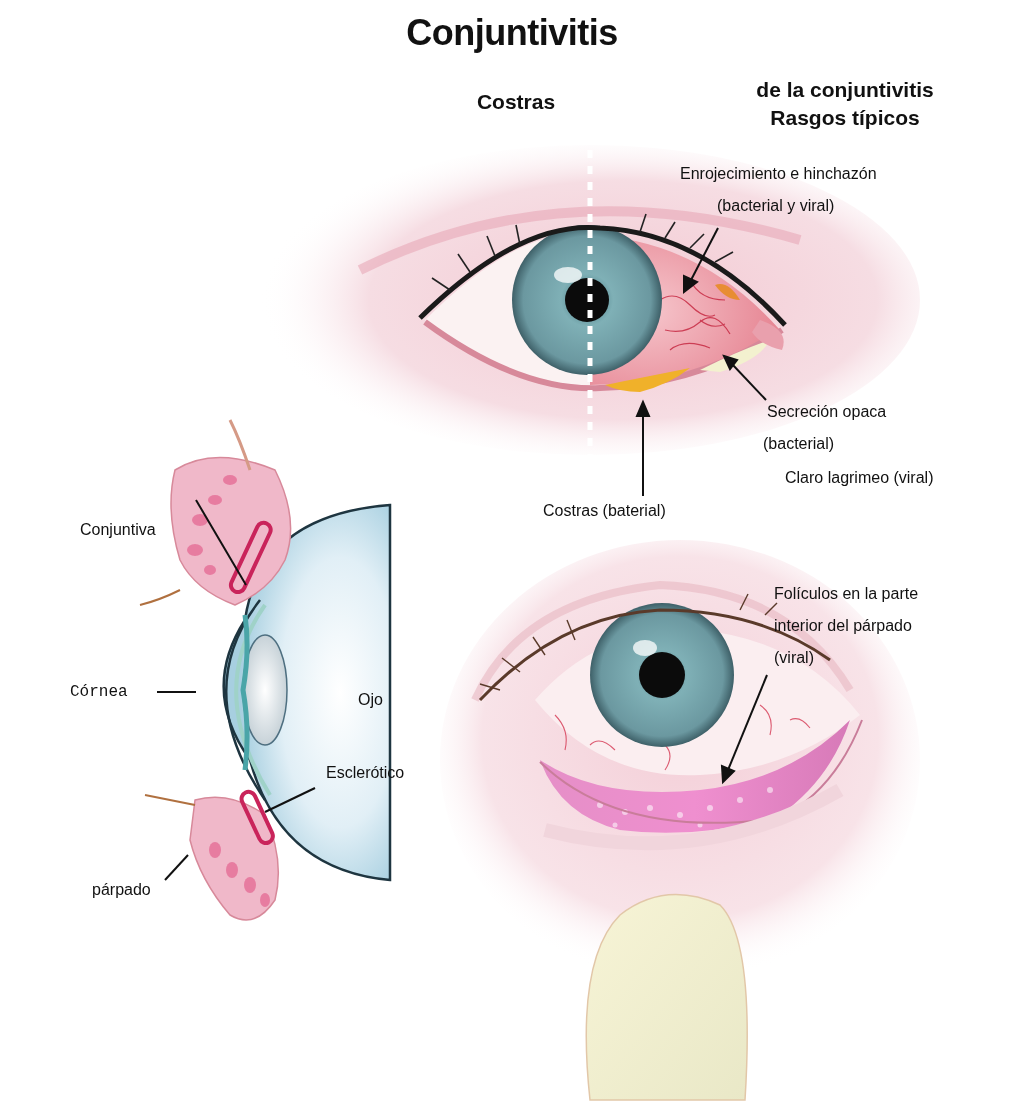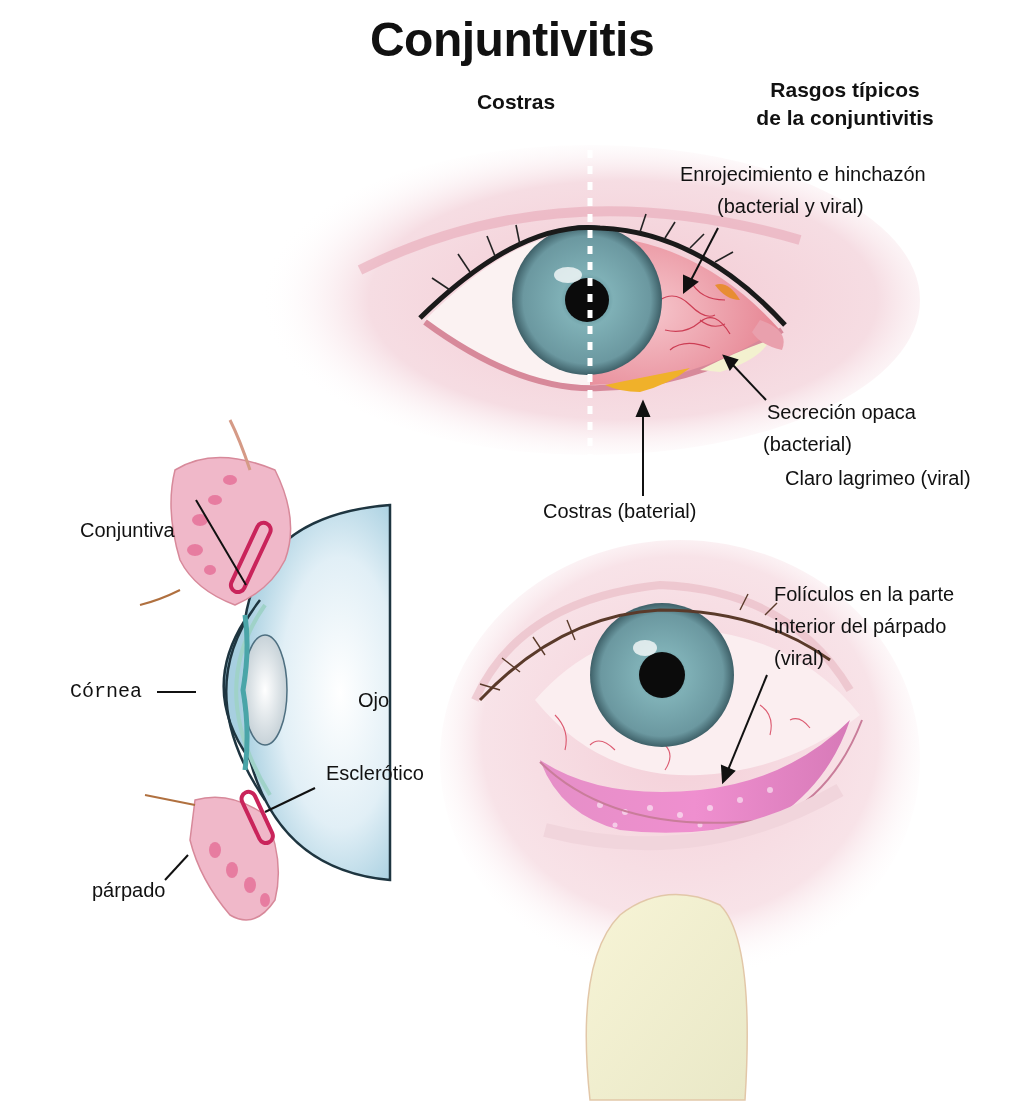--- a/index.html
+++ b/index.html
@@ -1,20 +1,20 @@
 <!DOCTYPE html>
 <html><head>
 <meta charset="utf-8">
 <style>
   html, body { margin:0; padding:0; background:#ffffff; }
   body { width:1024px; height:1102px; position:relative; overflow:hidden; font-family:"Liberation Sans", sans-serif; color:#111; }
   .abs { position:absolute; }
-  .title { left:0; width:1024px; top:12px; text-align:center; font-size:48px; font-weight:bold; letter-spacing:-0.5px; }
+  .title { left:0; width:1024px; top:12px; text-align:center; font-size:36px; font-weight:bold; letter-spacing:-0.5px; }
   .hdr { font-size:21px; font-weight:bold; text-align:center; line-height:28px; }
-  .lbl { font-size:20px; line-height:32px; white-space:nowrap;text-align:right; }
+  .lbl { font-size:16px; line-height:32px; white-space:nowrap;text-align:right; }
   svg.art { position:absolute; left:0; top:0; }
 </style>
 </head>
 <body>
 
 <svg class="art" width="1024" height="1102" viewBox="0 0 1024 1102">
   <defs>
     <radialGradient id="skinGlowTop" cx="0.55" cy="0.5" r="0.55">
       <stop offset="0" stop-color="#f3c9d2"></stop>
       <stop offset="0.7" stop-color="#f6dde3"></stop>
@@ -200,22 +200,22 @@
   <g stroke="#111" stroke-width="2" fill="#111">
     <line x1="767" y1="675" x2="728" y2="770"></line>
     <polygon points="723,782 722,766 734,771"></polygon>
   </g>
 </svg>
 
 <div class="abs title">Conjuntivitis</div>
 
 <div class="abs hdr" style="left:456px; top:88px; width:120px;">Costras</div>
 <div class="abs hdr" style="left:725px; top:76px; width:240px;">
+  <div>de la conjuntivitis</div>
   <div>Rasgos típicos</div>
-  <div>de la conjuntivitis</div>
 </div>
 
 <div class="abs lbl" style="left:680px; top:158px;">Enrojecimiento e hinchazón</div>
 <div class="abs lbl" style="left:717px; top:190px;">(bacterial y viral)</div>
 <div class="abs lbl" style="left:767px; top:396px;">Secreción opaca</div>
 <div class="abs lbl" style="left:763px; top:428px;">(bacterial)</div>
 <div class="abs lbl" style="left:761px; top:462px;margin-left:24px;">Claro lagrimeo (viral)</div>
 <div class="abs lbl" style="left:543px; top:495px;">Costras (baterial)</div>
 
 <div class="abs lbl" style="left:774px; top:578px;">Folículos en la parte</div>

